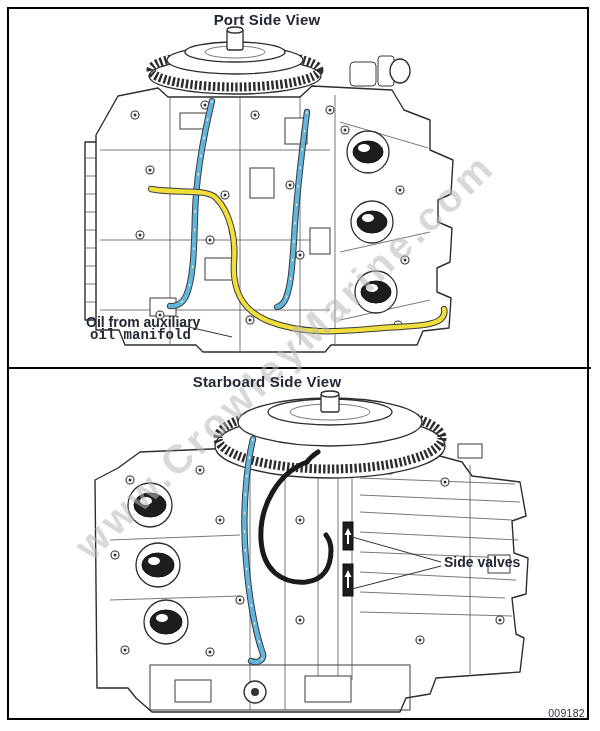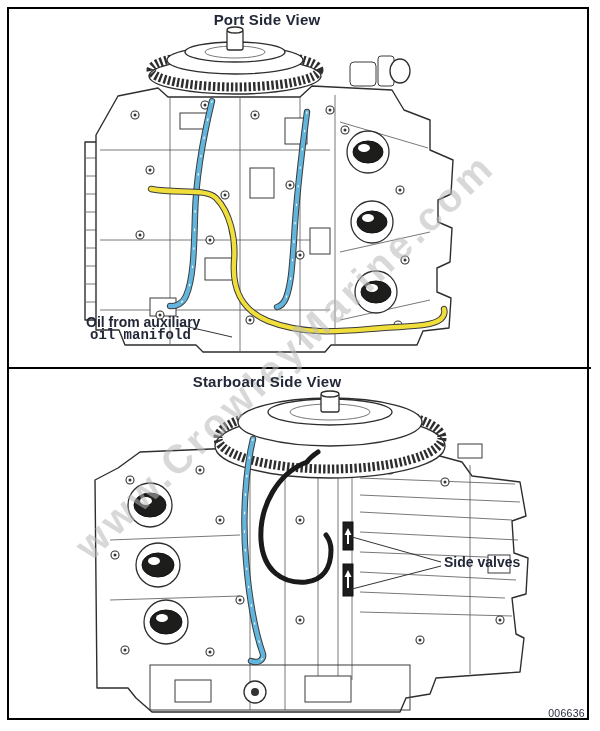--- a/index.html
+++ b/index.html
@@ -56,21 +56,21 @@
 <div class="panel-title" id="port-title">Port Side View</div>
 <div class="panel-title" id="star-title">Starboard Side View</div>
 
 <div class="callout" id="oil-callout">
   <div class="l1">Oil from auxiliary</div>
   <div class="l2">oil manifold</div>
 </div>
 
 <div class="callout" id="check-callout">Side valves</div>
 
-<div class="fig-num">006636</div>
+<div class="fig-num">009182</div>
 
 <div class="watermark">www.CrowleyMarine.com</div>
 
 <svg id="port-svg" class="panel" width="600" height="368" viewBox="0 0 600 368">
   <g>
 
     <rect class="ol" x="85" y="142" width="12" height="178"></rect>
     <g class="lnf">
       <line x1="86" y1="158" x2="96" y2="158"></line>
         <line x1="86" y1="176" x2="96" y2="176"></line>

